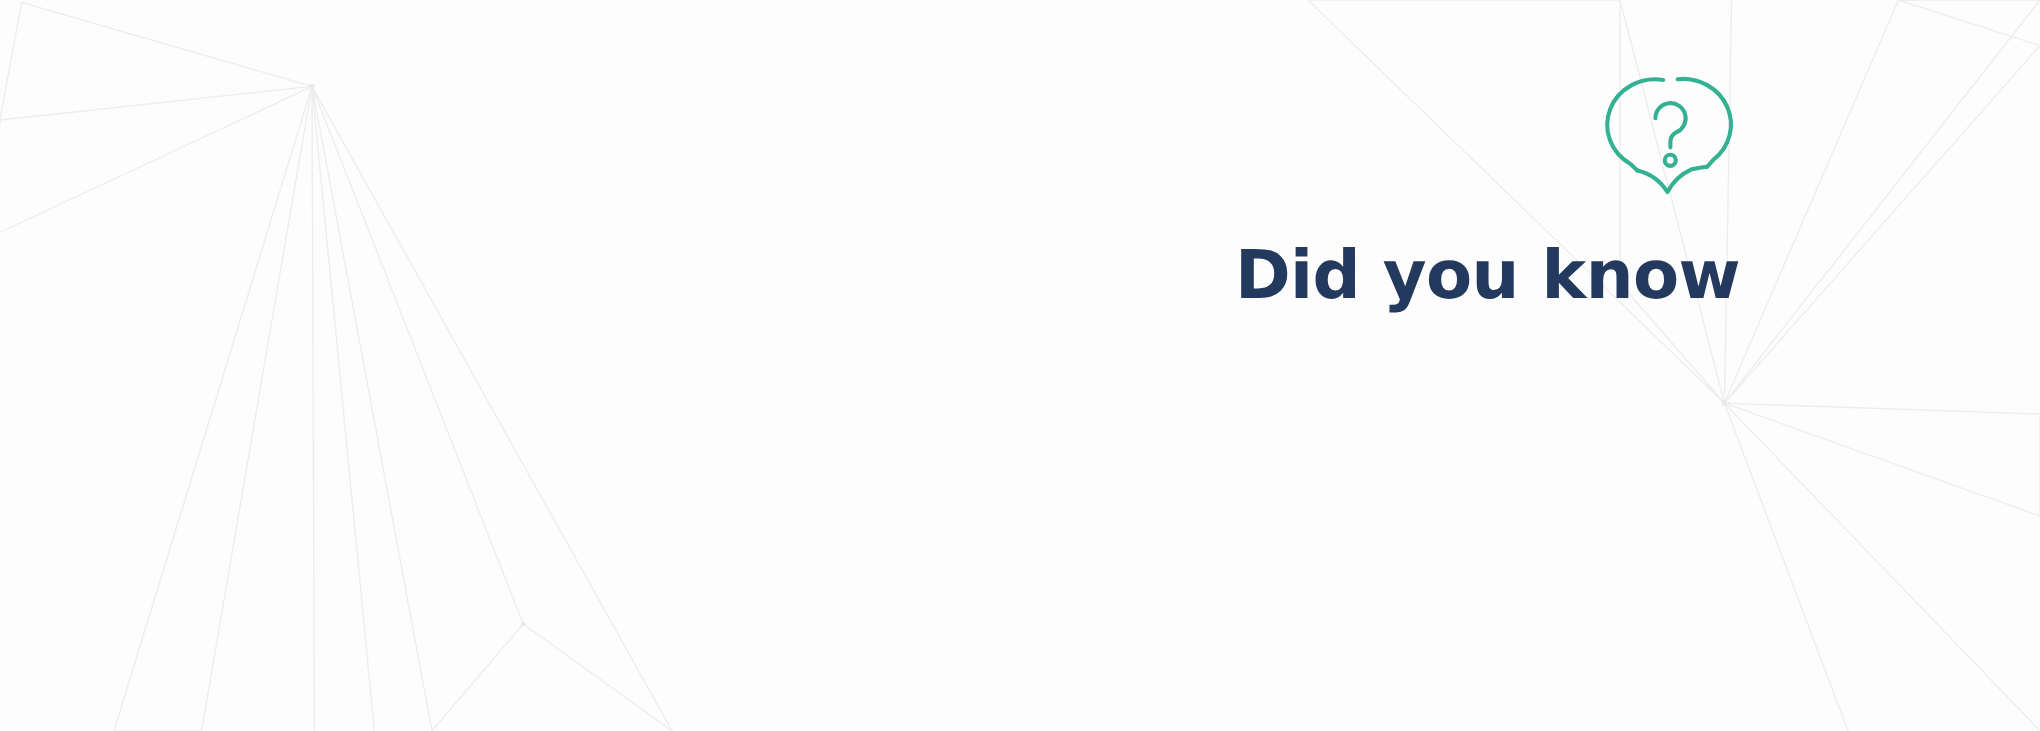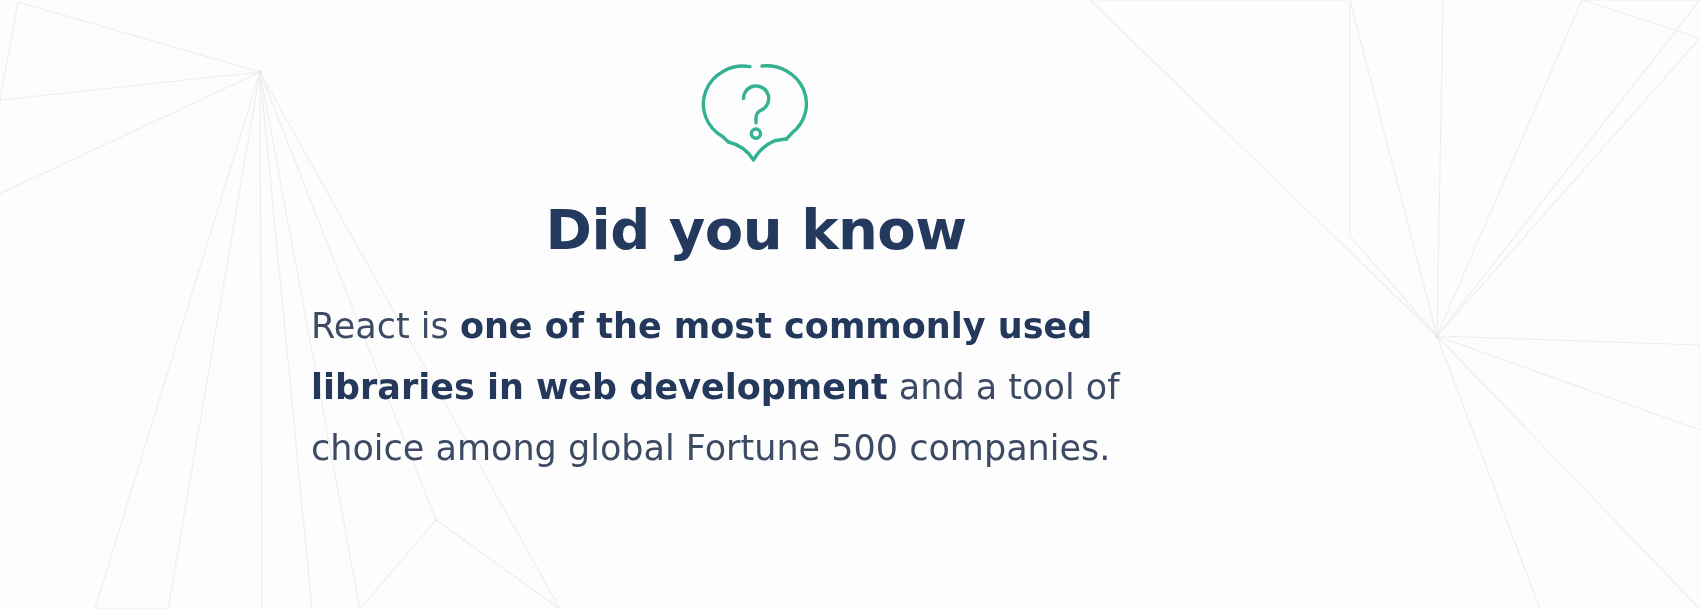--- a/index.html
+++ b/index.html
@@ -28,22 +28,21 @@
 
   
   .card {
     position: relative;
     z-index: 1;
     width: 1450px;
     height: 609px;
     box-sizing: border-box;
     display: flex;
     flex-direction: column;
-    align-items: center;
-    margin-left: 31px;
+    align-items: flex-end;
   }
 
   .icon-wrap {
     margin-top: 55px;
     width: 116px;
     height: 116px;
     display: block;
     line-height: 0;
   }
   .icon-wrap svg { display: block; }
@@ -143,17 +142,14 @@
                  q -5.1 2.6 -5.1 8.1
                  l 0 4.6"></path>
 
         <circle cx="57.9" cy="78.6" r="4.6"></circle>
       </g>
     </svg>
   </div>
 
   <h1 class="heading">Did you know</h1>
 
-  <p class="body-text">
-    <span>React is </span><span class="strong">one of the most commonly used libraries in web development</span><span> and a tool of choice among global Fortune 500 companies.</span>
-  </p>
 
 </div>
 
 </body></html>

